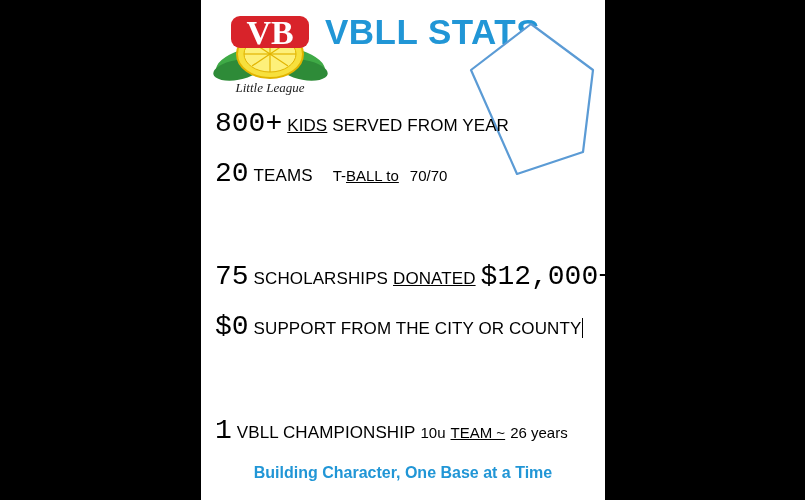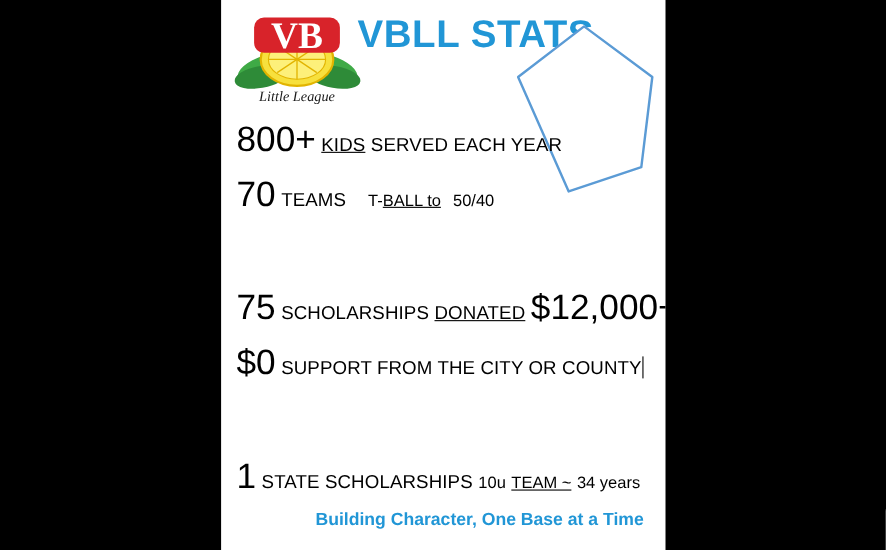--- a/index.html
+++ b/index.html
@@ -68,23 +68,23 @@
 
   
   .stat {
     position: absolute;
     left: 14px;
     white-space: nowrap;
     color: #000000;
     line-height: 1;
   }
   .num {
-    font-size: 32px;
+    font-size: 28px;
     font-weight: normal;
-    font-family: Liberation Sans, sans-serif;
+    font-family: Liberation Mono, monospace;
     vertical-align: baseline;
   }
   .txt {
     font-size: 17px;
     font-family: Liberation Sans, sans-serif;
     vertical-align: baseline;
     letter-spacing: 0.1px;
   }
   .txt-sm {
     font-size: 15px;
@@ -116,21 +116,20 @@
   .tagline {
     position: absolute;
     left: 0;
     top: 464px;
     width: 404px;
     text-align: center;
     font-size: 16px;
     font-weight: bold;
     color: #2196d6;
     font-family: "Liberation Sans", sans-serif;
-    margin-left: 33px;
   }
 </style>
 </head>
 <body>
 
 <div class="stage">
   <div class="card">
 
     <div class="header">
 
@@ -165,36 +164,36 @@
       <div class="title">VBLL STATS</div>
     </div>
 
     <div class="plate">
       <svg width="136" height="160" viewBox="0 0 136 160" xmlns="http://www.w3.org/2000/svg">
         <polygon points="8,48 68,2 130,48 120,130 54,152" fill="#ffffff" stroke="#5b9bd5" stroke-width="2.2" stroke-linejoin="round"></polygon>
       </svg>
     </div>
 
     <div class="stat row1">
-      <span class="num">800+</span><span class="gap-s"></span><span class="txt u">KIDS</span><span class="gap-s"></span><span class="txt">SERVED EACH YEAR</span>
+      <span class="num">800+</span><span class="gap-s"></span><span class="txt u">KIDS</span><span class="gap-s"></span><span class="txt">SERVED FROM YEAR</span>
     </div>
 
     <div class="stat row2">
-      <span class="num">70</span><span class="gap-s"></span><span class="txt">TEAMS</span><span class="gap-l"></span><span class="txt-sm">T-</span><span class="txt-sm u">BALL  to</span><span class="gap-m"></span><span class="txt-sm">50/40</span>
+      <span class="num">20</span><span class="gap-s"></span><span class="txt">TEAMS</span><span class="gap-l"></span><span class="txt-sm">T-</span><span class="txt-sm u">BALL  to</span><span class="gap-m"></span><span class="txt-sm">70/70</span>
     </div>
 
 
     <div class="stat row4">
       <span class="num">75</span><span class="gap-s"></span><span class="txt">SCHOLARSHIPS</span><span class="gap-s"></span><span class="txt u">DONATED</span><span class="gap-s"></span><span class="num">$12,000+</span>
     </div>
 
     <div class="stat row5">
       <span class="num">$0</span><span class="gap-s"></span><span class="txt">SUPPORT FROM THE CITY OR COUNTY</span><span class="caret"></span>
     </div>
 
 
     <div class="stat row7">
-      <span class="num">1</span><span class="gap-s"></span><span class="txt">STATE SCHOLARSHIPS</span><span class="gap-s"></span><span class="txt-sm">10u</span><span class="gap-s"></span><span class="txt-sm u">TEAM  ~</span><span class="gap-s"></span><span class="txt-sm">34 years</span>
+      <span class="num">1</span><span class="gap-s"></span><span class="txt">VBLL CHAMPIONSHIP</span><span class="gap-s"></span><span class="txt-sm">10u</span><span class="gap-s"></span><span class="txt-sm u">TEAM  ~</span><span class="gap-s"></span><span class="txt-sm">26 years</span>
     </div>
 
     <div class="tagline">Building Character, One Base at a Time</div>
   </div>
 </div>
 
 </body></html>

